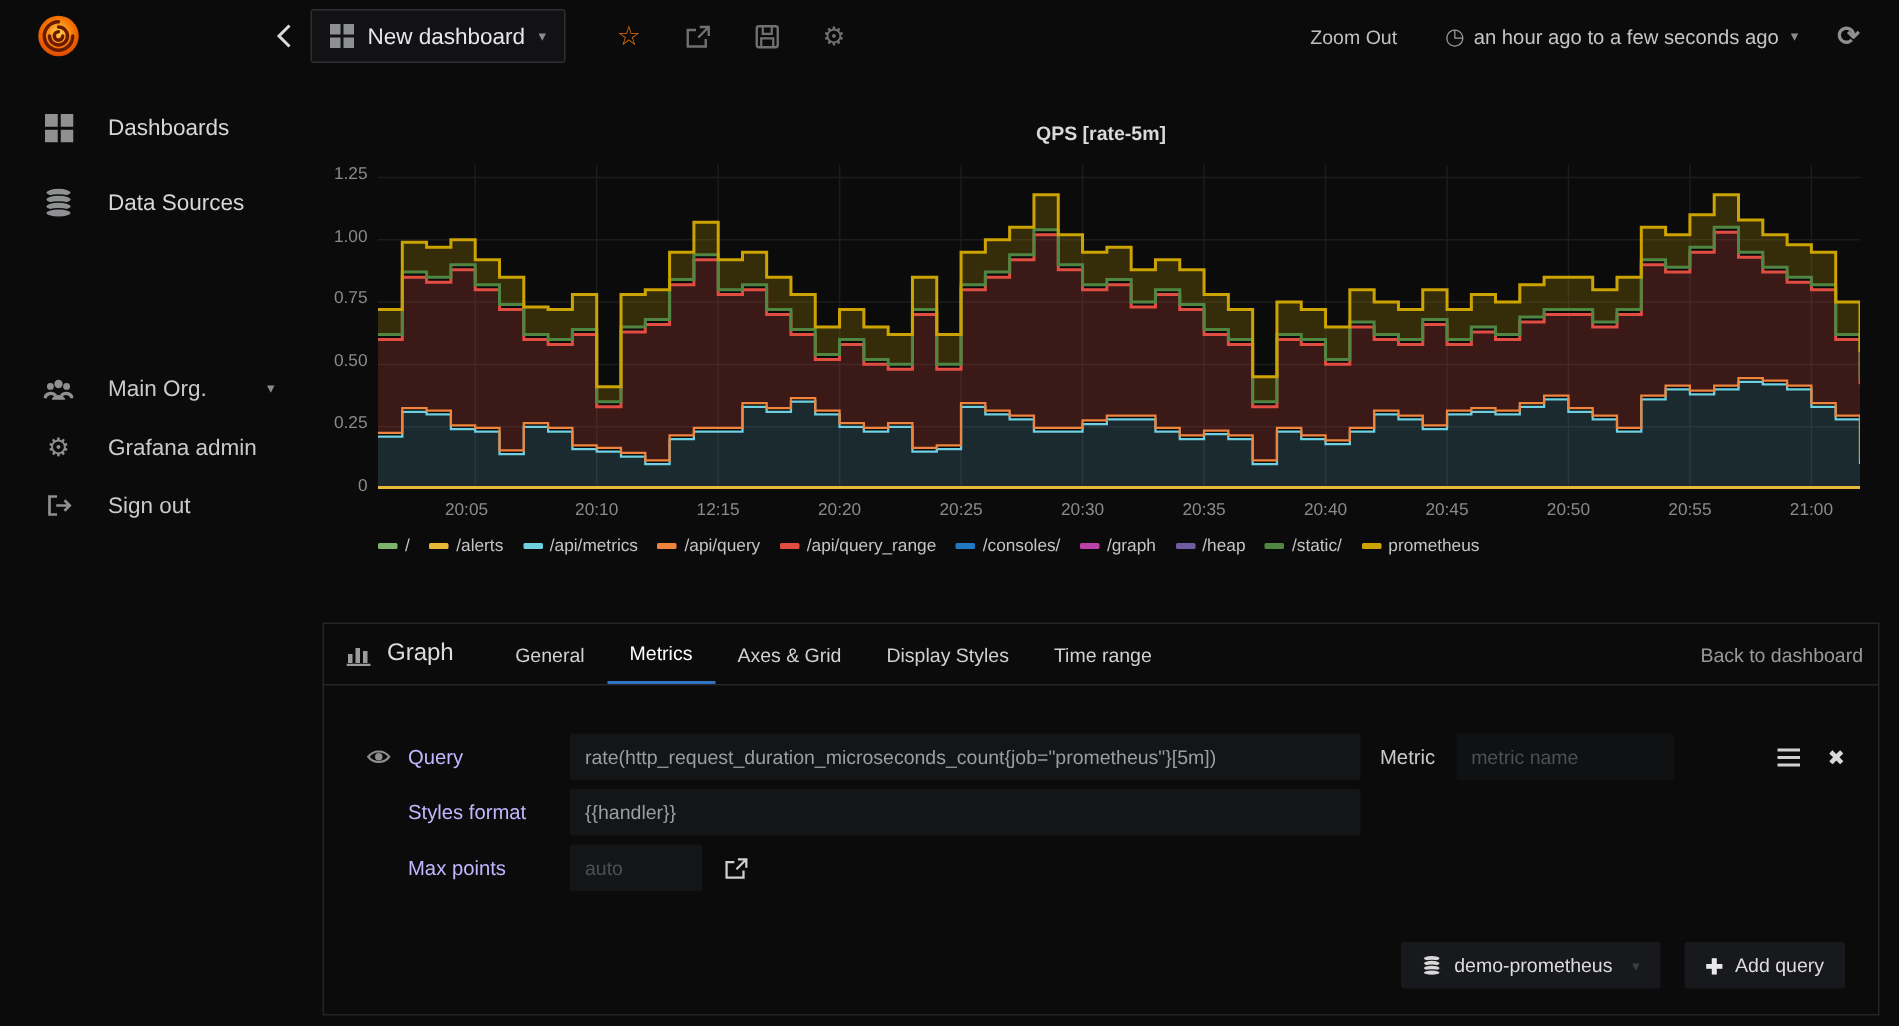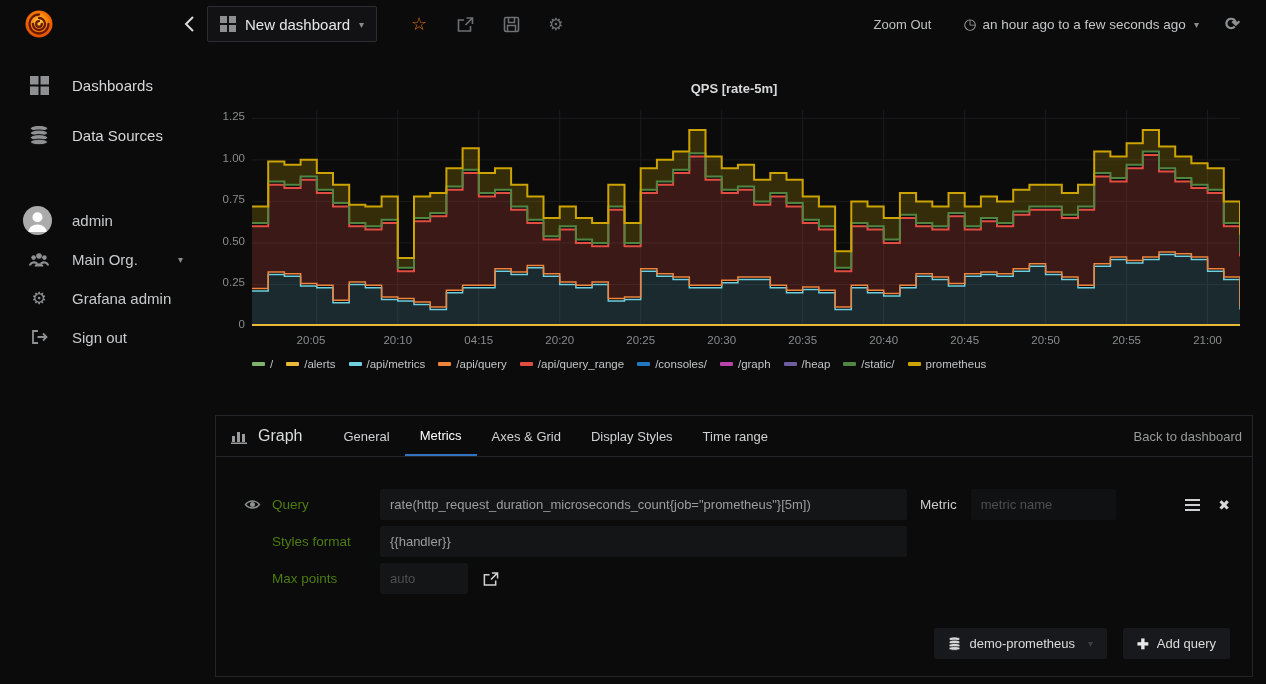--- a/index.html
+++ b/index.html
@@ -49,21 +49,21 @@
   #editor-panel{position:absolute;left:215px;top:415px;width:1038px;height:262px;border:1px solid #242528;box-sizing:border-box;}
   #tabbar{height:40px;border-bottom:1px solid #242528;display:flex;align-items:stretch;}
   #panel-type{display:flex;align-items:center;gap:9px;margin-left:15px;margin-right:26px;}
   #panel-type .pt-lbl{font-size:16px;color:#dcdddd;}
   .tab{display:flex;align-items:center;padding:0 15px;font-size:13px;color:#d0d1d2;cursor:pointer;box-sizing:border-box;}
   .tab.active{color:#fff;border-bottom:2px solid #3373c2;}
   #back-link{margin-left:auto;margin-right:10px;align-self:center;font-size:13px;color:#989999;cursor:pointer;}
   #editor-body{padding:32px 0 0 28px;}
   .erow{display:flex;align-items:center;height:31px;margin-bottom:6px;}
   .eye-col{width:28px;display:flex;align-items:center;cursor:pointer;}
-  .flabel{width:108px;font-size:13.5px;color:#4d7c0f;}
+  .flabel{width:108px;font-size:13.5px;color:#c4b5fd;}
   .tinput{height:31px;background:#141517;border:0;outline:none;border-radius:2px;color:#9b9d9f;font-size:13px;padding:0 10px;box-sizing:border-box;font-family:"Liberation Sans",sans-serif;}
   .tinput::placeholder{color:#4d4f52;}
   #query-input{width:527px;}
   #metric-label{margin-left:13px;font-size:13.5px;color:#c9cacb;}
   #metric-input{margin-left:14px;width:145px;background:#101113;}
   #row-icons{margin-left:auto;margin-right:22px;display:flex;align-items:center;gap:18px;}
   #legend-input{width:527px;}
   #maxpoints-input{width:88px;}
   .burger{display:flex;flex-direction:column;gap:3px;cursor:pointer;}
   .burger span{display:block;width:15px;height:2px;background:#cfd0d1;}
@@ -154,37 +154,20 @@
         <svg width="19" height="19" viewBox="0 0 19 19">
             <rect x="0" y="0" width="8.5" height="8.5" fill="#8f9091"></rect>
             <rect x="10.5" y="0" width="8.5" height="8.5" fill="#8f9091"></rect>
             <rect x="0" y="10.5" width="8.5" height="8.5" fill="#8f9091"></rect>
             <rect x="10.5" y="10.5" width="8.5" height="8.5" fill="#8f9091"></rect>
           </svg>
       </span>
       <span class="lbl">Dashboards</span>
     </div>
 
-    <div class="side-item" style="top:155px;">
-      <span class="ic" style="margin-left:22px;width:30px;">
-        <svg width="29" height="29" viewBox="0 0 29 29">
-          <defs>
-              <clipPath id="avc">
-                <circle cx="14.5" cy="14.5" r="14.5"></circle>
-              </clipPath>
-            </defs>
-          <circle cx="14.5" cy="14.5" r="14.5" fill="#ababab"></circle>
-          <g clip-path="url(#avc)">
-            <circle cx="14.5" cy="11.2" r="5" fill="#fff"></circle>
-            <path d="M5.2 26 a9.3 7.6 0 0 1 18.6 0 Z" fill="#fff"></path>
-          </g>
-        </svg>
-      </span>
-      <span class="lbl dim">admin</span>
-    </div>
 
     <div class="side-item" style="top:194px;">
       <span class="ic">
         <svg width="20" height="17" viewBox="0 0 20 17">
           <circle cx="4.6" cy="6.6" r="2.3" fill="#8f9091"></circle>
             <circle cx="15.4" cy="6.6" r="2.3" fill="#8f9091"></circle>
             <circle cx="10" cy="5" r="2.8" fill="#8f9091"></circle>
           <path d="M1 14.5 a4 3.4 0 0 1 7.2 -1.8 M11.8 12.7 a4 3.4 0 0 1 7.2 1.8" stroke="#8f9091" stroke-width="2.2" fill="none"></path>
           <path d="M5.4 15.5 a4.8 4.4 0 0 1 9.2 0 Z" fill="#8f9091"></path>
         </svg>
@@ -247,21 +230,21 @@
         <div class="ytick" style="top: 263px;">0</div>
         <div class="ytick" style="top: 221.462px;">0.25</div>
         <div class="ytick" style="top: 179.923px;">0.50</div>
         <div class="ytick" style="top: 138.385px;">0.75</div>
         <div class="ytick" style="top: 96.8462px;">1.00</div>
         <div class="ytick" style="top: 55.3077px;">1.25</div>
       </div>
     <div id="xlabels">
         <div class="xtick" style="left: 96px; top: 279px;">20:05</div>
         <div class="xtick" style="left: 182.77px; top: 279px;">20:10</div>
-        <div class="xtick" style="left: 263.754px; top: 279px;">04:15</div>
+        <div class="xtick" style="left: 263.754px; top: 279px;">12:15</div>
         <div class="xtick" style="left: 344.738px; top: 279px;">20:20</div>
         <div class="xtick" style="left: 425.721px; top: 279px;">20:25</div>
         <div class="xtick" style="left: 506.705px; top: 279px;">20:30</div>
         <div class="xtick" style="left: 587.689px; top: 279px;">20:35</div>
         <div class="xtick" style="left: 668.672px; top: 279px;">20:40</div>
         <div class="xtick" style="left: 749.656px; top: 279px;">20:45</div>
         <div class="xtick" style="left: 830.639px; top: 279px;">20:50</div>
         <div class="xtick" style="left: 911.623px; top: 279px;">20:55</div>
         <div class="xtick" style="left: 992.607px; top: 279px;">21:00</div>
       </div>

